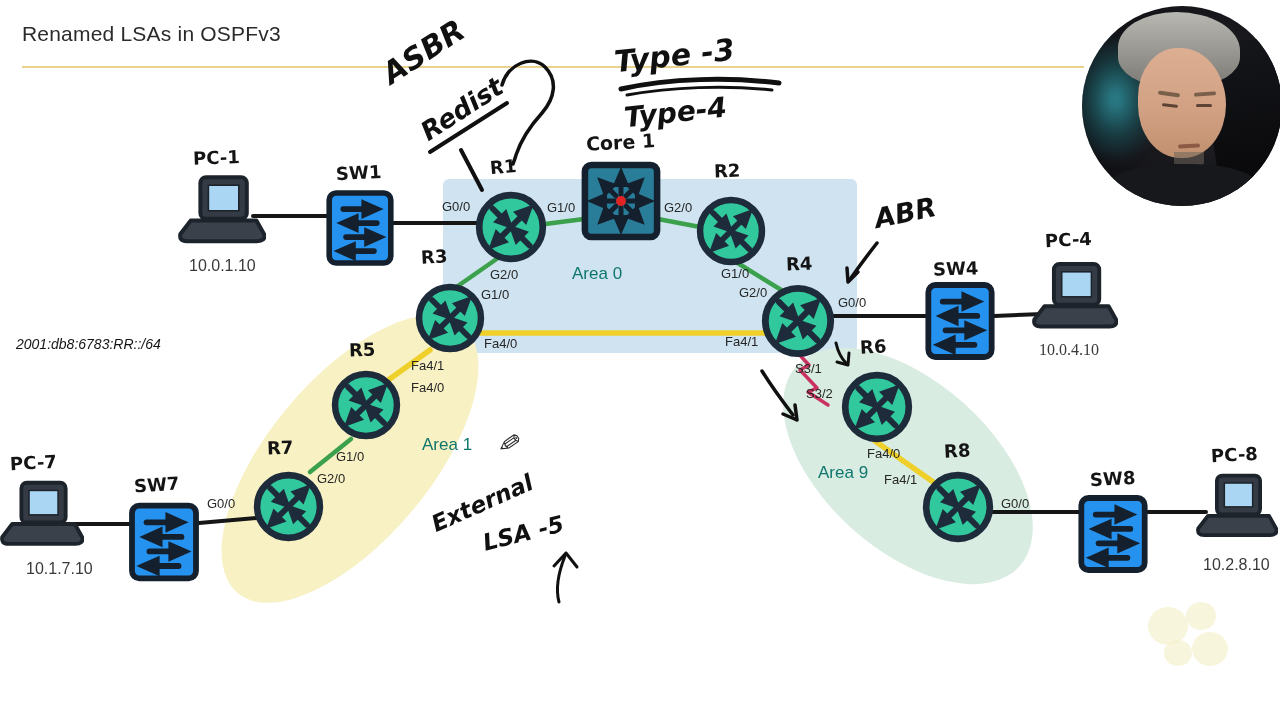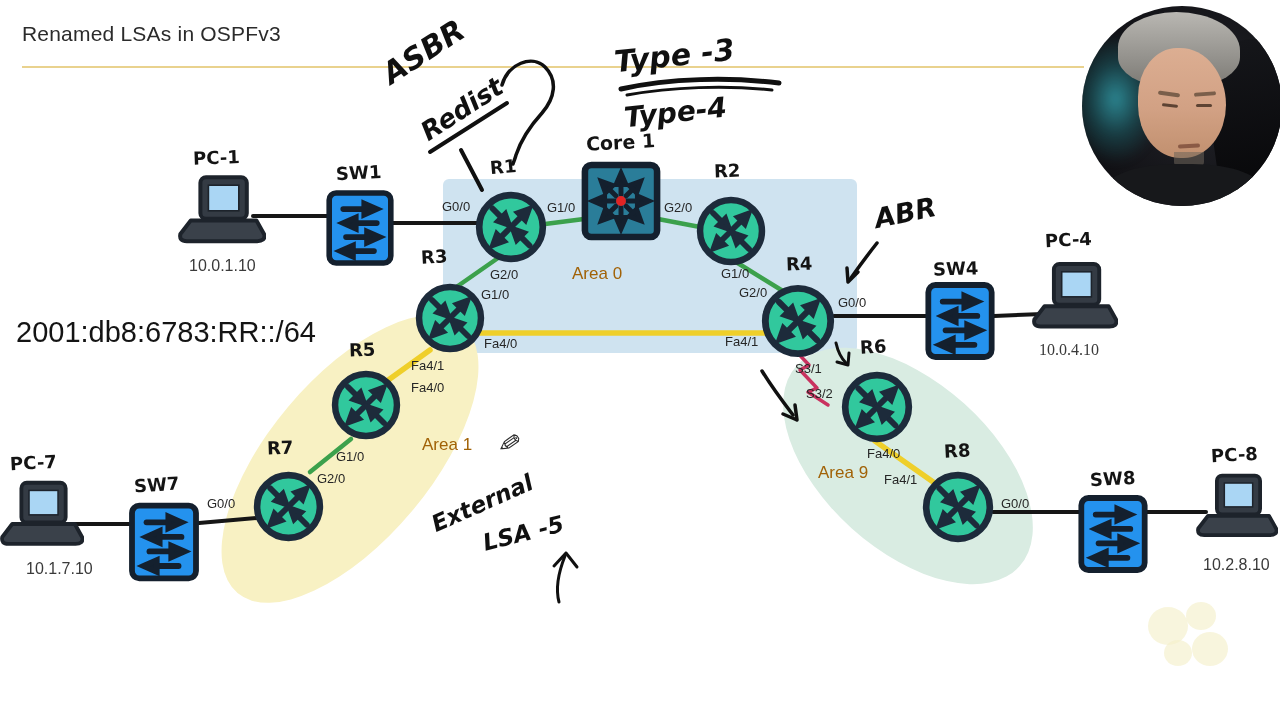--- a/index.html
+++ b/index.html
@@ -4,26 +4,26 @@
 <style>
   html,body{margin:0;padding:0;}
   body{
     width:1280px;height:720px;position:relative;overflow:hidden;
     background:#ffffff;font-family:"Liberation Sans","DejaVu Sans",sans-serif;
   }
   .abs{position:absolute;}
   
   .title{left:22px;top:22px;font-size:21px;color:#2b2b2b;letter-spacing:.2px;}
   .rule{left:22px;top:66px;width:1062px;height:2px;background:#e9d28e;}
-  .prefix{left:16px;top:316px;font-size:29px;color:#141414;}
+  .prefix{left:16px;top:336px;font-size:14px;color:#141414;font-style:italic;}
   
   .area0{left:443px;top:179px;width:414px;height:174px;background:#cfe3f0;border-radius:6px;z-index:1;}
   .area1{left:175px;top:378px;width:350px;height:162px;background:#f8f1c3;border-radius:50%;transform:rotate(-50deg);z-index:1;}
   .area2{left:758px;top:382px;width:300px;height:168px;background:#d9ece2;border-radius:50%;transform:rotate(42deg);z-index:1;}
-  .area-label{font-size:17px;color:#a16207;z-index:4;}
+  .area-label{font-size:17px;color:#0f766e;z-index:4;}
   
   .links-layer,.ann-layer{left:0;top:0;z-index:2;pointer-events:none;}
   .ann-layer{z-index:5;}
   .node{z-index:3;}
   .node svg{display:block;width:100%;height:100%;}
   
   .nlabel{font-family:"DejaVu Sans",sans-serif;font-weight:700;font-size:18px;color:#141414;z-index:4;white-space:nowrap;}
   .iface{font-size:13px;color:#262626;z-index:4;white-space:nowrap;}
   .ip{font-size:16px;color:#3a3a3a;z-index:4;white-space:nowrap;}
   .hand{font-family:"DejaVu Sans",sans-serif;font-style:italic;font-weight:700;color:#101010;z-index:5;white-space:nowrap;}

